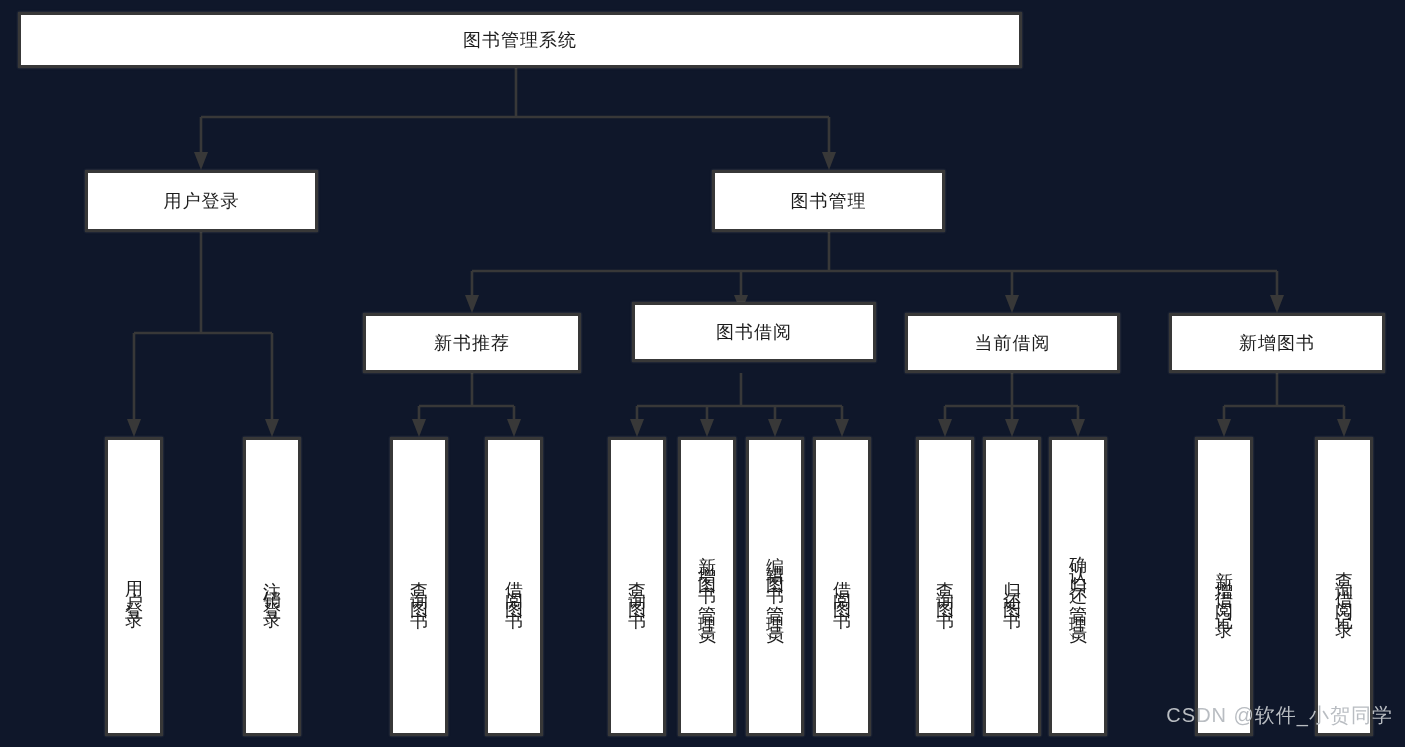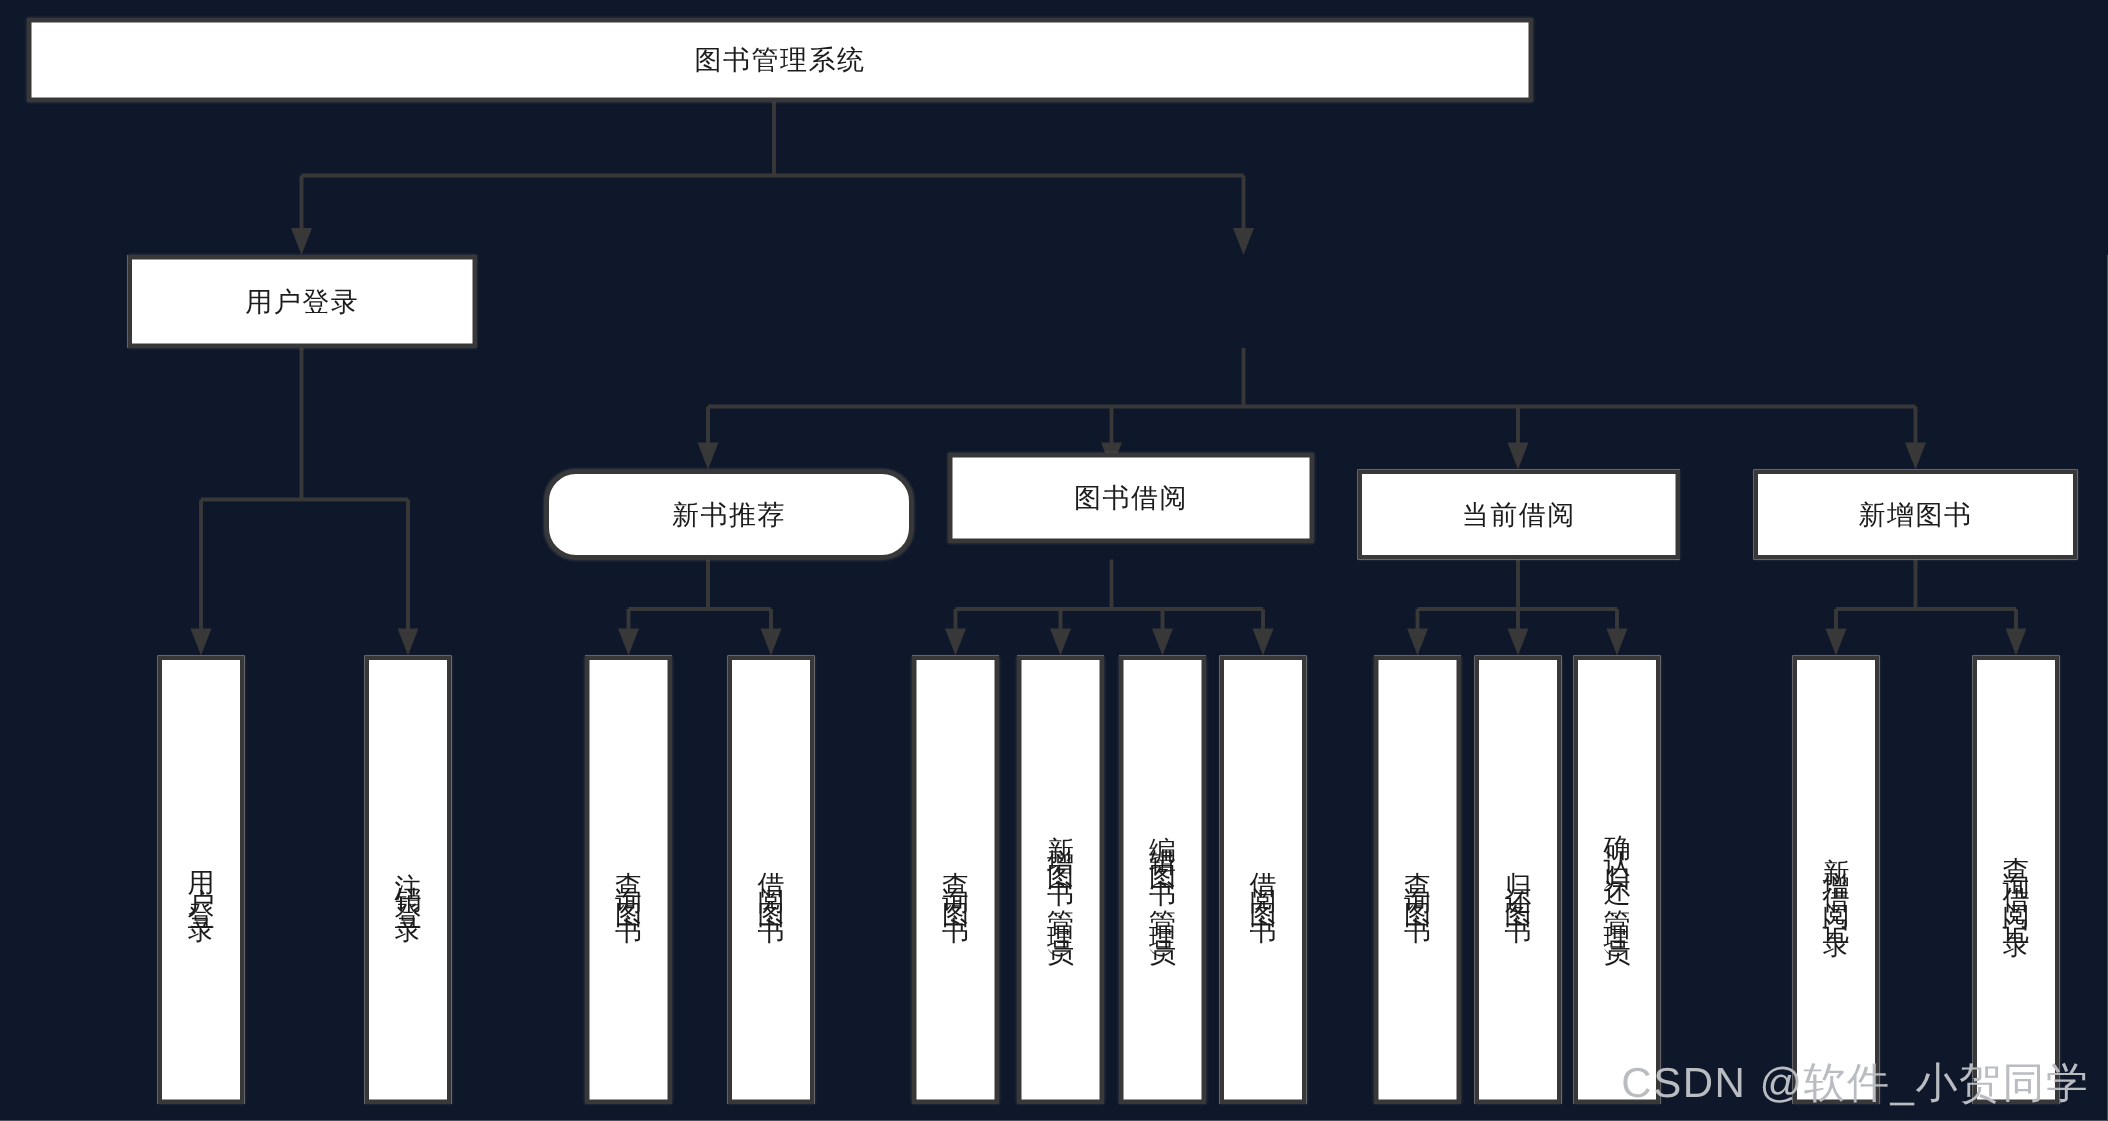--- a/index.html
+++ b/index.html
@@ -44,22 +44,22 @@
   }
   .box.vertical {
     writing-mode: vertical-rl;
     text-orientation: mixed;
     letter-spacing: 10px;
     line-height: 1;
   }
   .watermark {
     position: absolute;
     right: 12px;
-    bottom: 6px;
-    font-size: 28px;
+    bottom: 18px;
+    font-size: 20px;
     color: var(--watermark);
     letter-spacing: 1px;
     z-index: 3;
     white-space: nowrap;
     margin-left: 43px;
   }
 </style>
 </head>
 <body>
 
@@ -97,22 +97,23 @@
     <polygon points="1071,419 1085,419 1078,437"></polygon>
 
     <path d="M1277 373 V406 M1224 406 H1344 M1224 406 V421 M1344 406 V421"></path>
     <polygon points="1217,419 1231,419 1224,437"></polygon>
     <polygon points="1337,419 1351,419 1344,437"></polygon>
   </svg>
 
   <div class="box" style="left:18px; top:12px; width:1004px; height:56px;">图书管理系统</div>
 
   <div class="box" style="left:85px; top:170px; width:233px; height:62px;">用户登录</div>
+  <div class="box" style="left:712px; top:170px; width:233px; height:62px;">图书管理</div>
 
-  <div class="box" style="left:363px; top:313px; width:246px; height:60px;border-radius:21px;">新书推荐</div>
+  <div class="box" style="left:363px; top:313px; width:218px; height:60px;">新书推荐</div>
   <div class="box" style="left:632px; top:302px; width:244px; height:60px;">图书借阅</div>
   <div class="box" style="left:905px; top:313px; width:215px; height:60px;">当前借阅</div>
   <div class="box" style="left:1169px; top:313px; width:216px; height:60px;">新增图书</div>
 
   <div class="box vertical" style="left:105px; top:437px; width:58px; height:299px;">用户登录</div>
   <div class="box vertical" style="left:243px; top:437px; width:58px; height:299px;">注销登录</div>
 
   <div class="box vertical" style="left:390px; top:437px; width:58px; height:299px;">查询图书</div>
   <div class="box vertical" style="left:485px; top:437px; width:58px; height:299px;">借阅图书</div>
 

